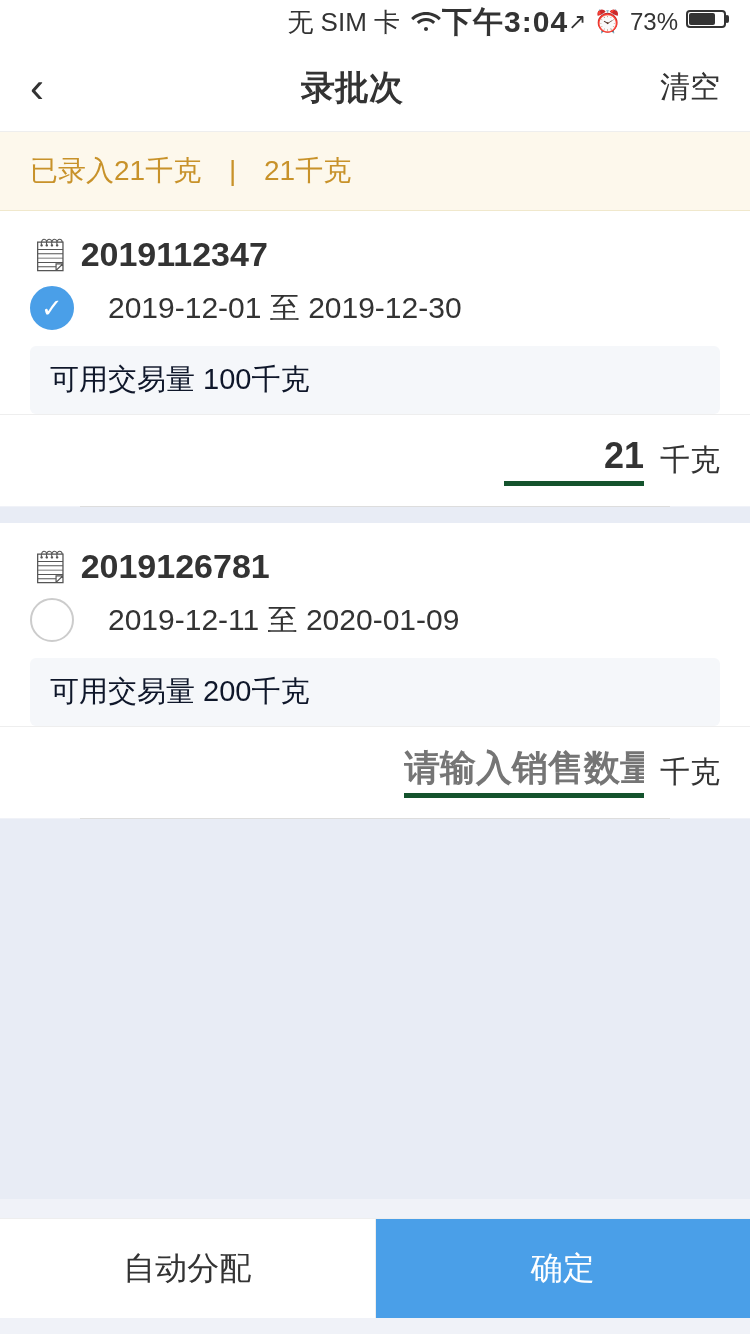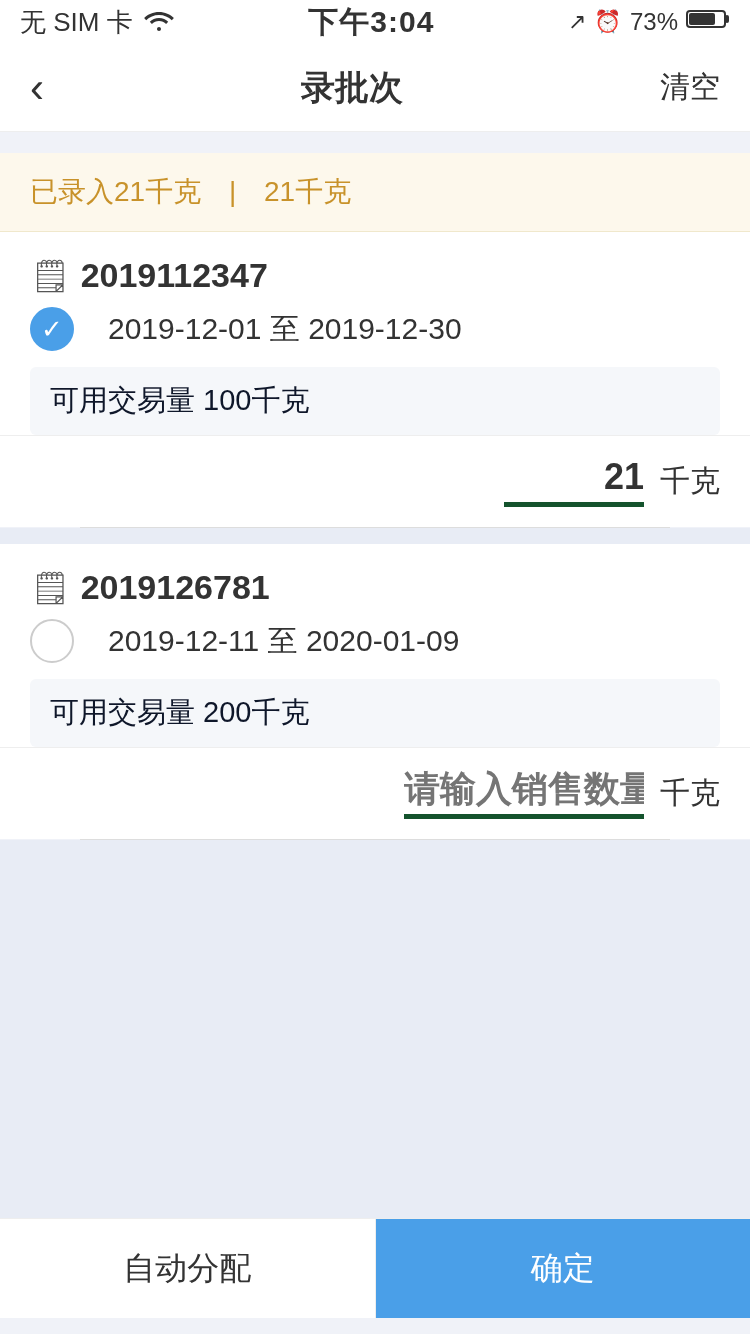--- a/index.html
+++ b/index.html
@@ -12,21 +12,21 @@
       font-size: 28px;
       color: #333;
     }
 
     
     .status-bar {
       height: 44px;
       background: #fff;
       display: flex;
       align-items: center;
-      justify-content: space-between;
+      justify-content: flex-end;
       padding: 0 20px;
       font-size: 26px;
       font-weight: 500;
     }
     .status-left {
       display: flex;
       align-items: center;
       gap: 10px;
       font-size: 26px;
     }
@@ -71,21 +71,20 @@
     }
 
     
     .summary-bar {
       background: #fdf8ec;
       padding: 20px 30px;
       display: flex;
       align-items: center;
       gap: 0;
       border-bottom: 1px solid #f0e8cc;
-      margin-top: 21px;
     }
     .summary-recorded {
       color: #c8922a;
       font-size: 28px;
     }
     .summary-divider {
       color: #c8922a;
       margin: 0 20px;
       font-size: 28px;
     }

